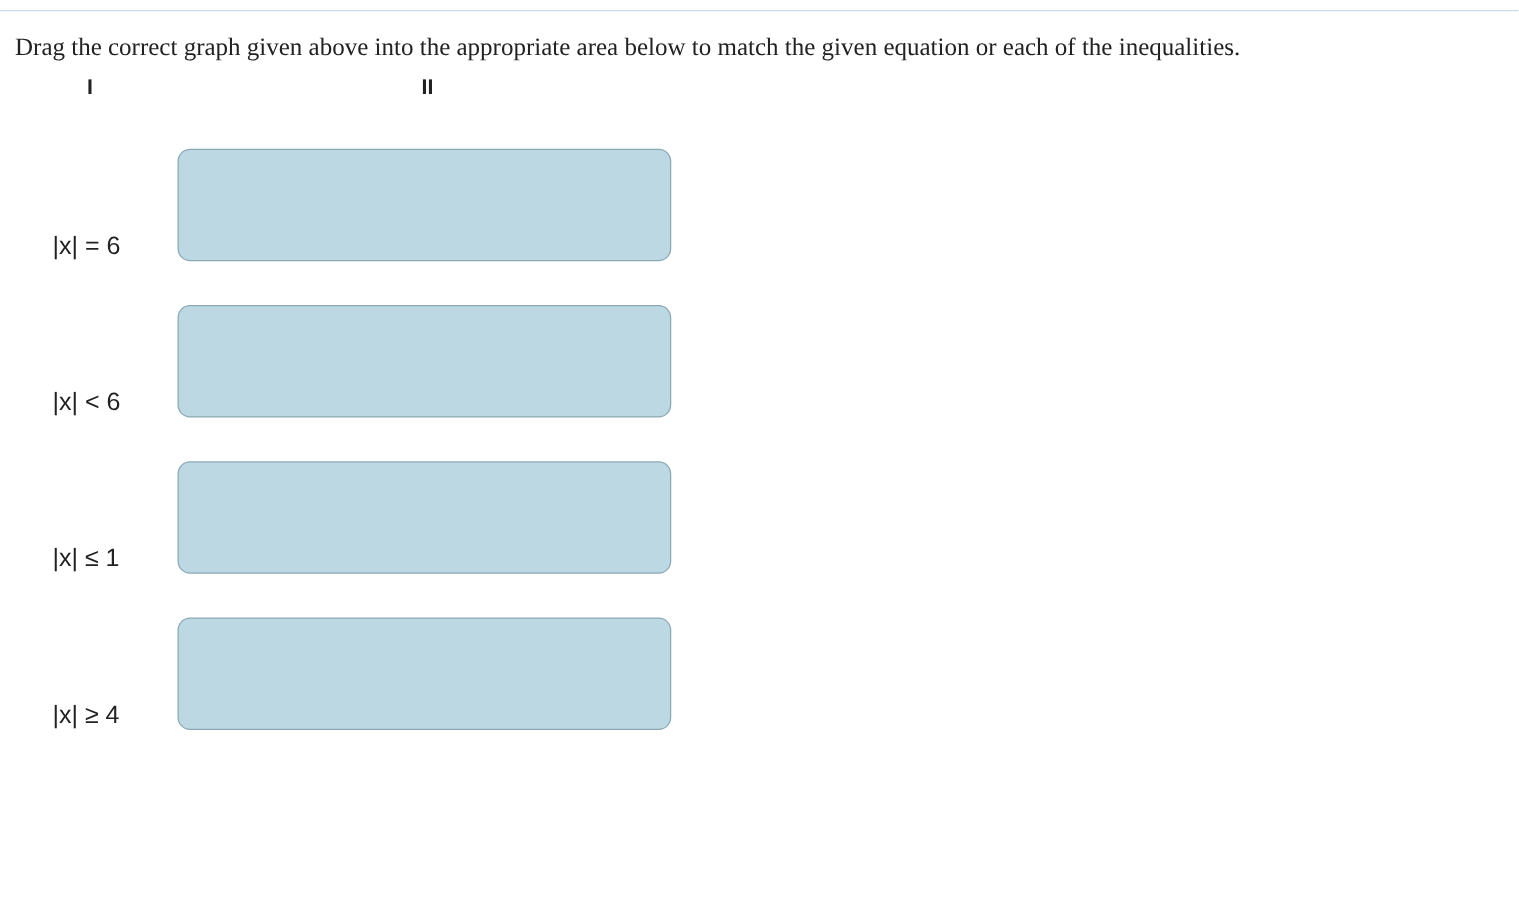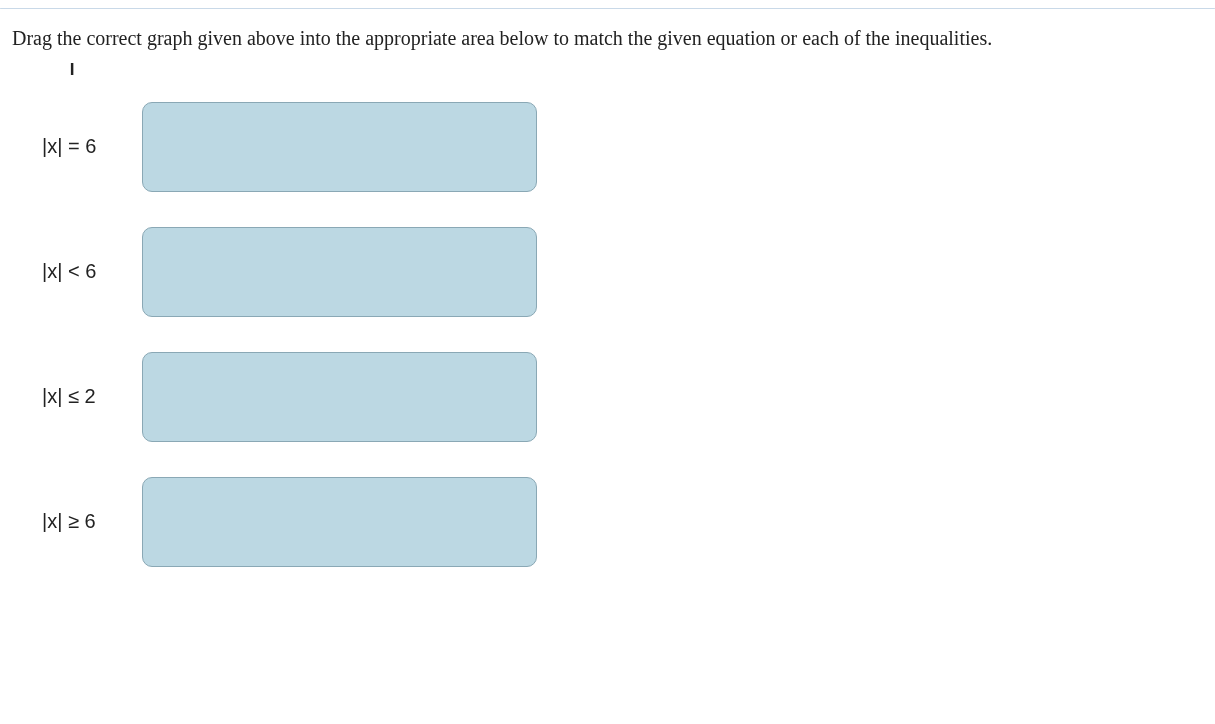--- a/index.html
+++ b/index.html
@@ -46,21 +46,21 @@
       font-weight: bold;
       font-size: 17px;
       color: #222;
       margin-left: 10px;
     }
     .rows-container {
       margin-left: 12px;
     }
     .row {
       display: flex;
-      align-items: center;
+      align-items: flex-end;
       height: 125px;
     }
     .equation-cell {
       width: 120px;
       font-size: 20px;
       color: #222;
       padding-left: 30px;
       font-family: Arial, sans-serif;
     }
     .drop-zone {
@@ -74,38 +74,39 @@
   </style>
 </head>
 <body>
 
 <div class="top-divider"></div>
 
 <div class="instruction-text">Drag the correct graph given above into the appropriate area below to match the given equation or each of the inequalities.</div>
 
 <div class="headers">
   <div class="header-i">I</div>
+  <div class="header-ii">II</div>
 </div>
 
 <div class="rows-container">
 
   <div class="row">
     <div class="equation-cell">|x| = 6</div>
     <div class="drop-zone"></div>
   </div>
 
   <div class="row">
     <div class="equation-cell">|x| &lt; 6</div>
     <div class="drop-zone"></div>
   </div>
 
 
   <div class="row">
-    <div class="equation-cell">|x| ≤ 2</div>
+    <div class="equation-cell">|x| ≤ 1</div>
     <div class="drop-zone"></div>
   </div>
 
   <div class="row">
-    <div class="equation-cell">|x| ≥ 6</div>
+    <div class="equation-cell">|x| ≥ 4</div>
     <div class="drop-zone"></div>
   </div>
 
 </div>
 
 </body></html>

